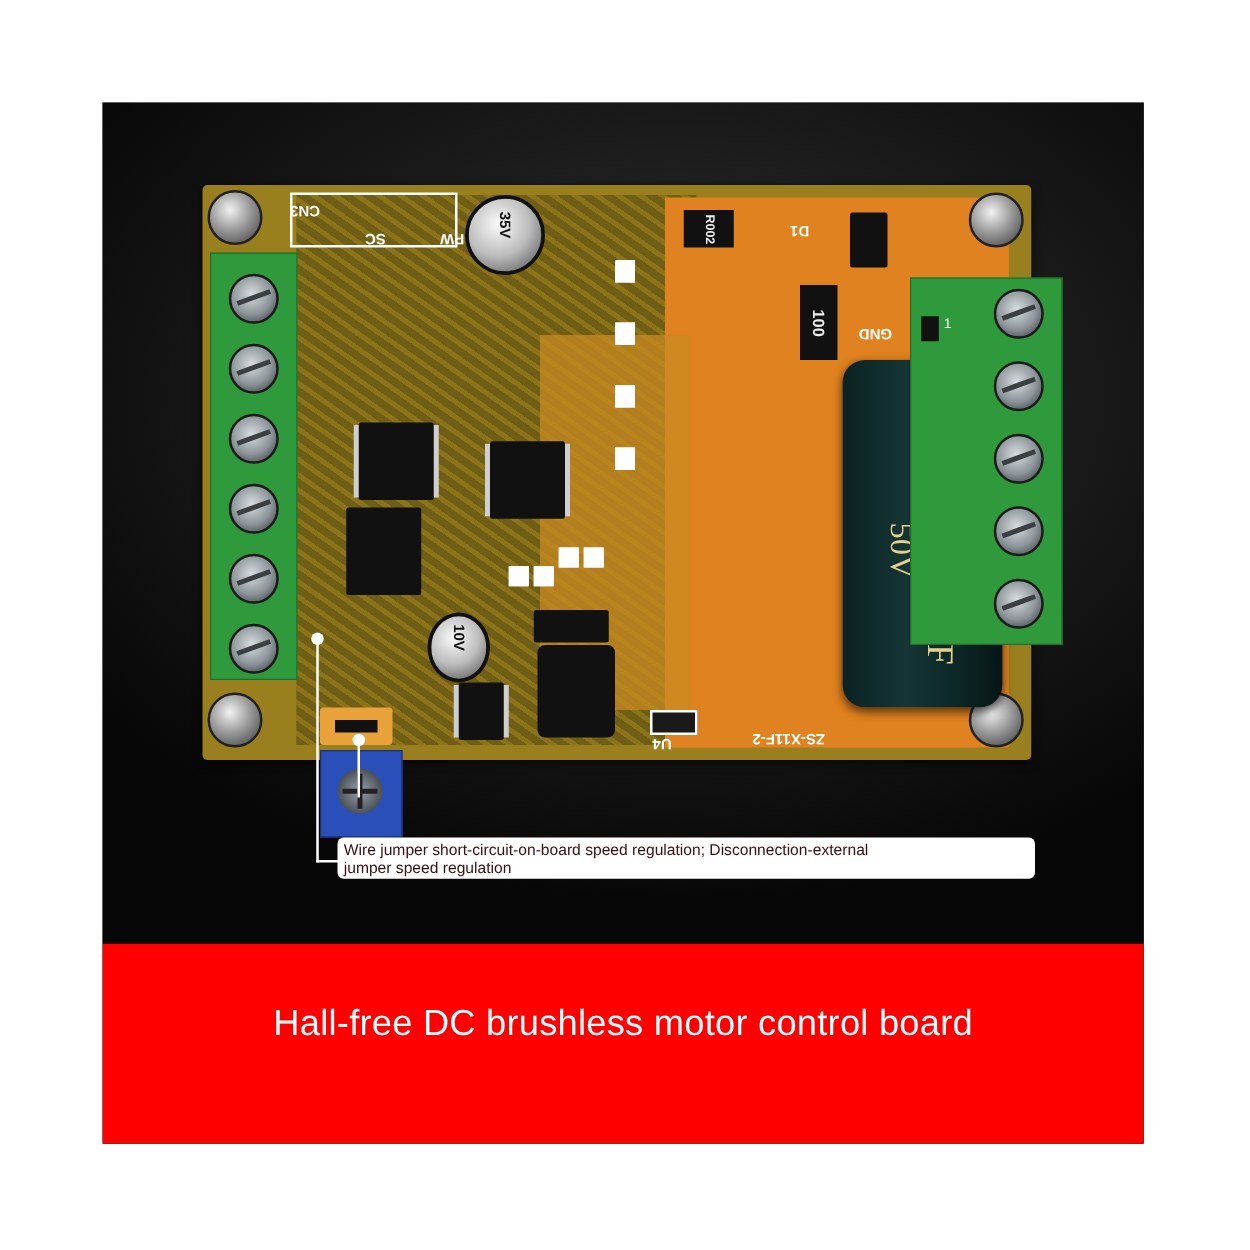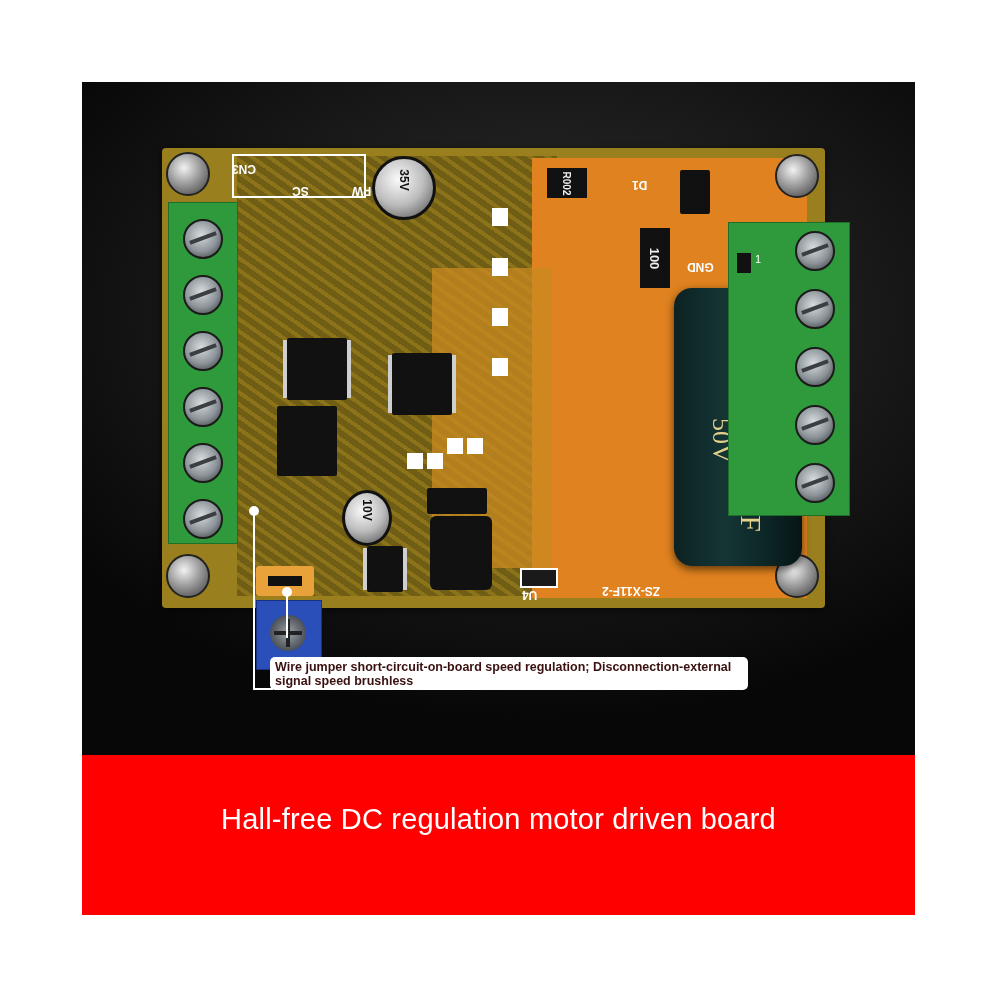--- a/index.html
+++ b/index.html
@@ -139,22 +139,22 @@
       <div class="term-screw" style="left:86px;top:182px;"></div>
       <div class="term-screw" style="left:86px;top:240px;"></div>
     </div>
 
     <div class="dot" style="left:200px;top:505px;"></div>
     <div class="callout-line" style="left:204px;top:510px;width:2px;height:46px;"></div>
     <div class="dot" style="left:167px;top:424px;"></div>
     <div class="callout-line" style="left:171px;top:430px;width:2px;height:178px;"></div>
     <div class="callout-line" style="left:171px;top:606px;width:20px;height:2px;"></div>
 
-    <div class="callout" style="left:188px;top:575px;width:478px;height:33px;font-weight:bold;">
+    <div class="callout" style="left:188px;top:588px;width:558px;height:33px;">
       <div>Wire jumper short-circuit-on-board speed regulation; Disconnection-external</div>
-      <div>signal speed brushless</div>
+      <div>jumper speed regulation</div>
     </div>
   </div>
 
   <div class="band">
-    <div class="sub">Hall-free DC regulation motor driven board</div>
+    <div class="sub">Hall-free DC brushless motor control board</div>
   </div>
 </div>
 
 </body></html>

